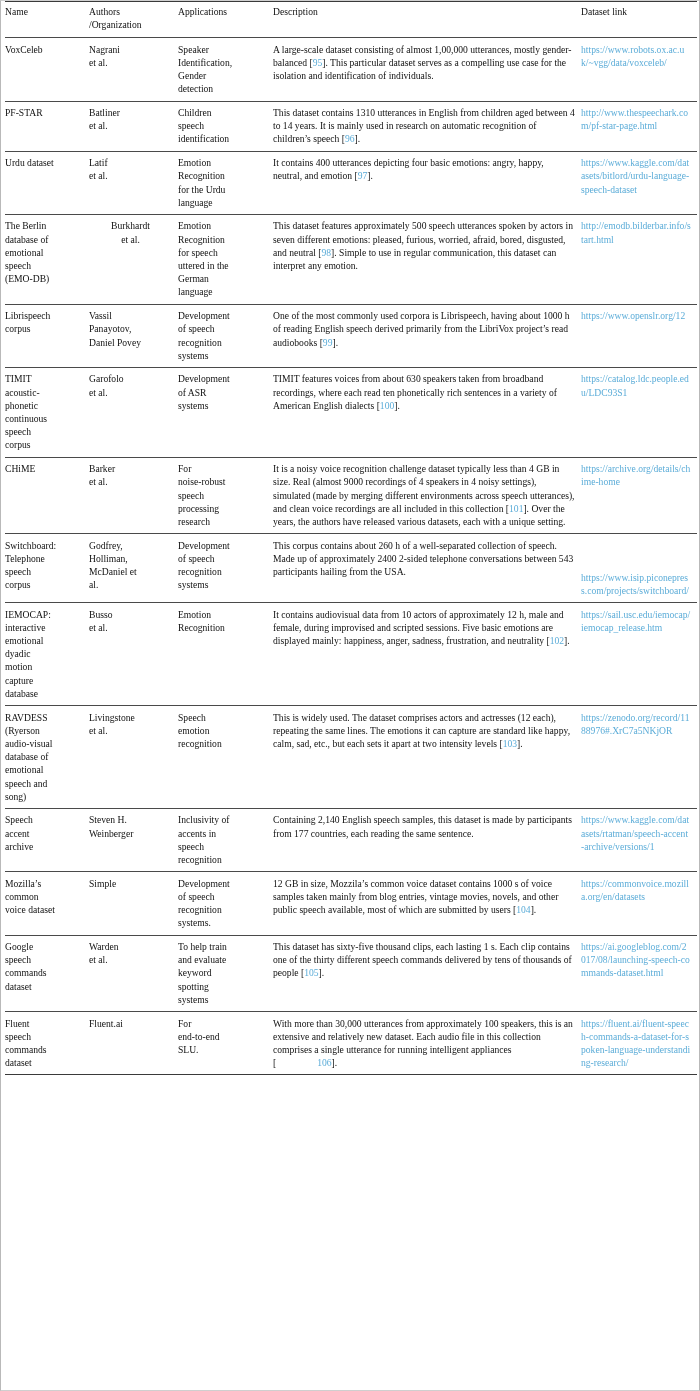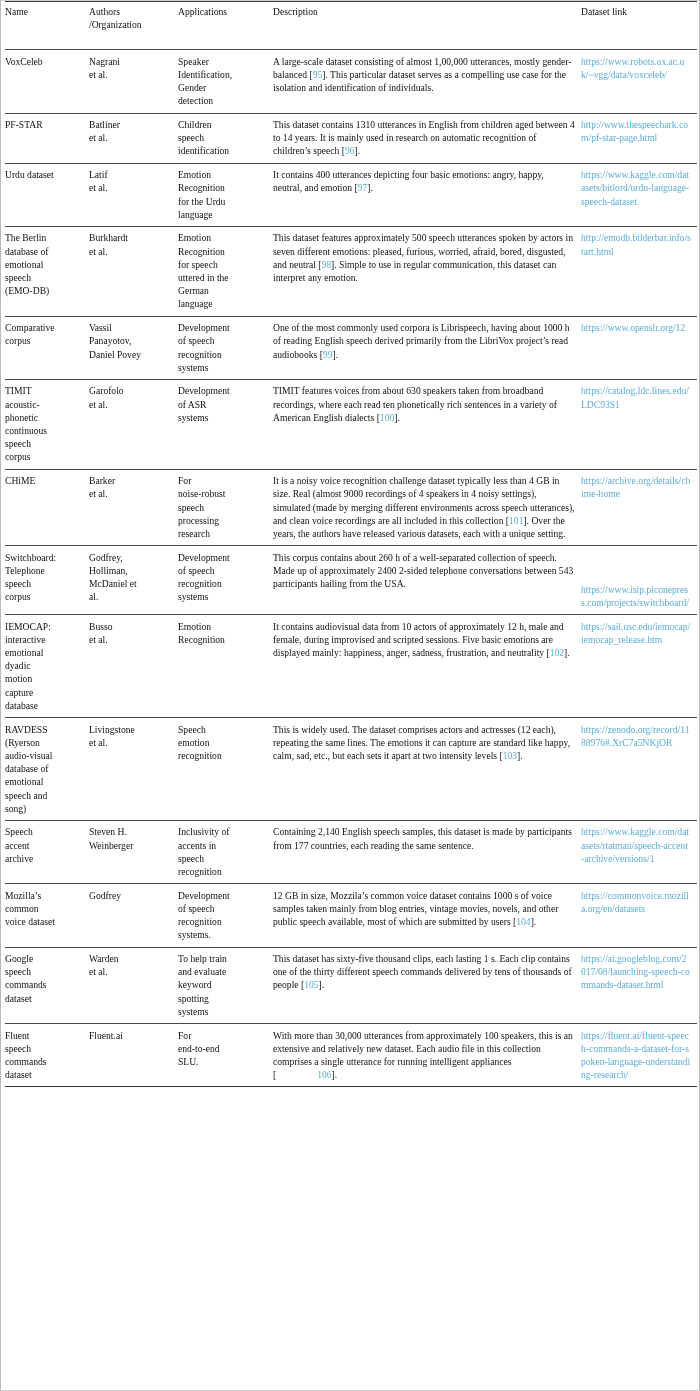--- a/index.html
+++ b/index.html
@@ -41,21 +41,21 @@
   table.data-table {
     width: 692px;
     border-collapse: collapse;
     table-layout: fixed;
     font-size: 9.6px;
   }
   table.data-table thead th {
     text-align: left;
     font-weight: normal;
     vertical-align: top;
-    padding: 4px 6px 18px 0;
+    padding: 4px 6px 6px 0;
     line-height: 12.6px;
     color: #111;
     border-top: 1.6px solid #3a3a3a;
     border-bottom: 1.1px solid #4a4a4a;
   }
   table.data-table tbody td {
     vertical-align: top;
     padding: 4.5px 6px 5px 0;
     line-height: 13.2px;
     color: #111;
@@ -147,35 +147,35 @@
           <td class="cell-link">
             <span class="link-text" style="color: rgb(91, 172, 216);">https://www.kaggle.com/datasets/bitlord/urdu-language-speech-dataset</span>
           </td>
         </tr>
         <tr>
           <td class="cell-name" style="white-space: pre-line;">The Berlin
 database of
 emotional
 speech
 (EMO-DB)</td>
-          <td class="cell-auth" style="white-space: pre-line;">Burkhardt
+          <td class="cell-auth" style="white-space: pre-line; text-align: center;">Burkhardt
 et al.</td>
           <td class="cell-app" style="white-space: pre-line;">Emotion
 Recognition
 for speech
 uttered in the
 German
 language</td>
           <td class="cell-desc"><span>This dataset features approximately 500 speech utterances spoken by actors in seven different emotions: pleased, furious, worried, afraid, bored, disgusted, and neutral [</span><span class="ref" style="color: rgb(91, 172, 216);">98</span><span>]. Simple to use in regular communication, this dataset can interpret any emotion.</span></td>
           <td class="cell-link">
             <span class="link-text" style="color: rgb(91, 172, 216);">http://emodb.bilderbar.info/start.html</span>
           </td>
         </tr>
         <tr>
-          <td class="cell-name" style="white-space: pre-line;">Comparative
+          <td class="cell-name" style="white-space: pre-line;">Librispeech
 corpus</td>
           <td class="cell-auth" style="white-space: pre-line;">Vassil
 Panayotov,
 Daniel Povey</td>
           <td class="cell-app" style="white-space: pre-line;">Development
 of speech
 recognition
 systems</td>
           <td class="cell-desc"><span>One of the most commonly used corpora is Librispeech, having about 1000 h of reading English speech derived primarily from the LibriVox project’s read audiobooks [</span><span class="ref" style="color: rgb(91, 172, 216);">99</span><span>].</span></td>
           <td class="cell-link">
@@ -189,21 +189,21 @@
 continuous
 speech
 corpus</td>
           <td class="cell-auth" style="white-space: pre-line;">Garofolo
 et al.</td>
           <td class="cell-app" style="white-space: pre-line;">Development
 of ASR
 systems</td>
           <td class="cell-desc"><span>TIMIT features voices from about 630 speakers taken from broadband recordings, where each read ten phonetically rich sentences in a variety of American English dialects [</span><span class="ref" style="color: rgb(91, 172, 216);">100</span><span>].</span></td>
           <td class="cell-link">
-            <span class="link-text" style="color: rgb(91, 172, 216);">https://catalog.ldc.lines.edu/LDC93S1</span>
+            <span class="link-text" style="color: rgb(91, 172, 216);">https://catalog.ldc.people.edu/LDC93S1</span>
           </td>
         </tr>
         <tr>
           <td class="cell-name" style="white-space: pre-line;">CHiME</td>
           <td class="cell-auth" style="white-space: pre-line;">Barker
 et al.</td>
           <td class="cell-app" style="white-space: pre-line;">For
 noise-robust
 speech
 processing
@@ -278,21 +278,21 @@
 recognition</td>
           <td class="cell-desc"><span>Containing 2,140 English speech samples, this dataset is made by participants from 177 countries, each reading the same sentence.</span></td>
           <td class="cell-link">
             <span class="link-text" style="color: rgb(91, 172, 216);">https://www.kaggle.com/datasets/rtatman/speech-accent-archive/versions/1</span>
           </td>
         </tr>
         <tr>
           <td class="cell-name" style="white-space: pre-line;">Mozilla’s
 common
 voice dataset</td>
-          <td class="cell-auth" style="white-space: pre-line;">Godfrey</td>
+          <td class="cell-auth" style="white-space: pre-line;">Simple</td>
           <td class="cell-app" style="white-space: pre-line;">Development
 of speech
 recognition
 systems.</td>
           <td class="cell-desc"><span>12 GB in size, Mozzila’s common voice dataset contains 1000 s of voice samples taken mainly from blog entries, vintage movies, novels, and other public speech available, most of which are submitted by users [</span><span class="ref" style="color: rgb(91, 172, 216);">104</span><span>].</span></td>
           <td class="cell-link">
             <span class="link-text" style="color: rgb(91, 172, 216);">https://commonvoice.mozilla.org/en/datasets</span>
           </td>
         </tr>
         <tr>

